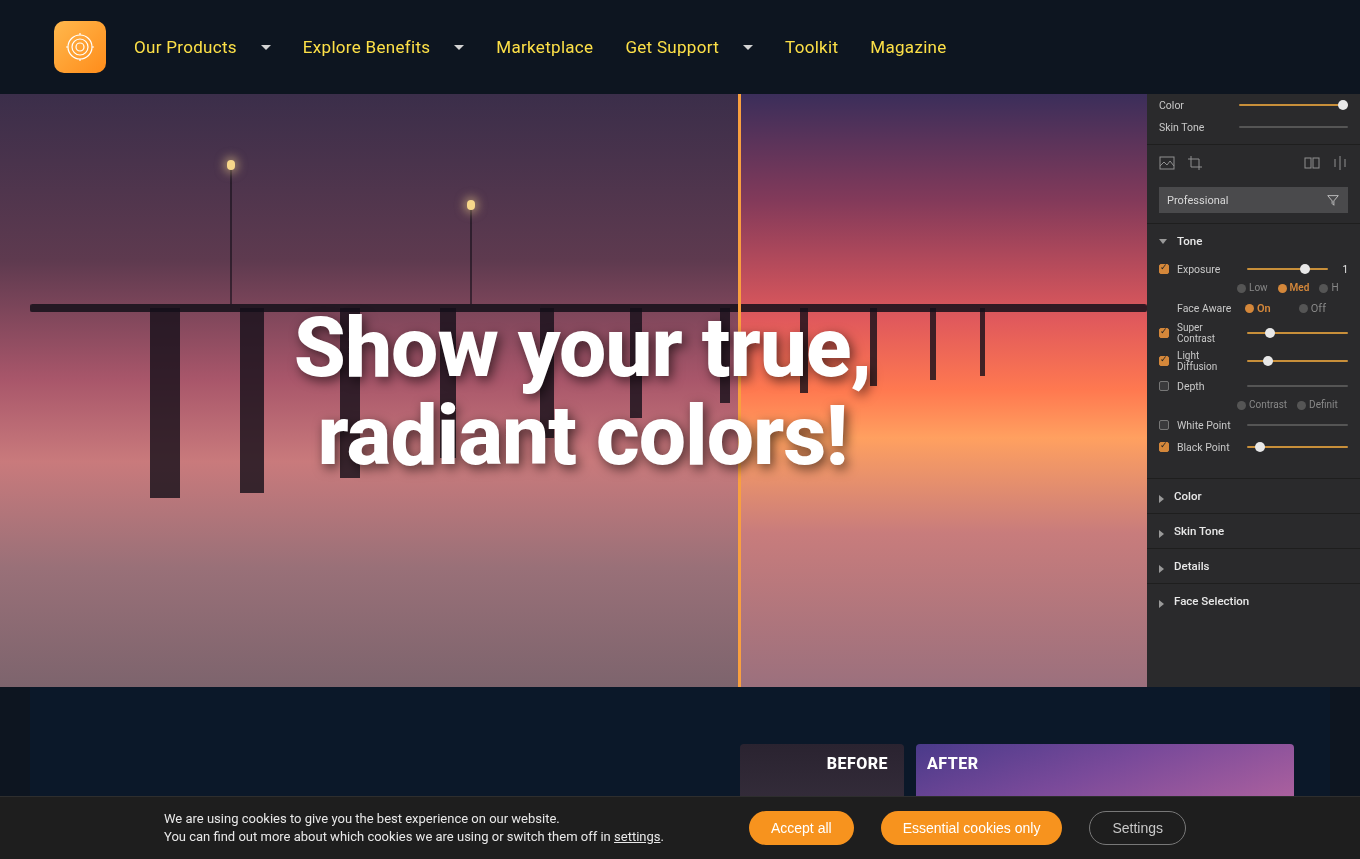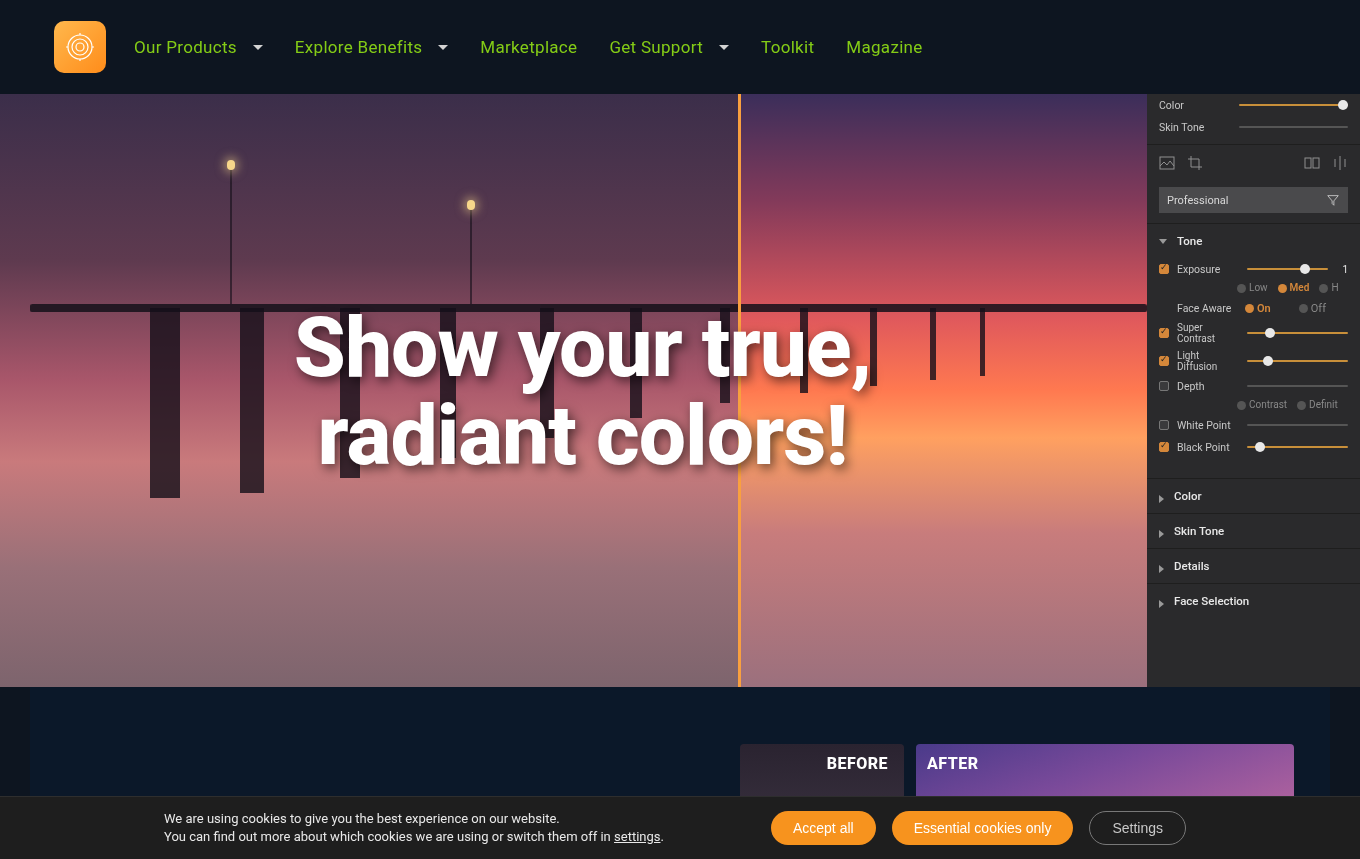--- a/index.html
+++ b/index.html
@@ -3,21 +3,21 @@
 <meta charset="utf-8">
 <style>
   * { margin: 0; padding: 0; box-sizing: border-box; }
   body { font-family: -apple-system, BlinkMacSystemFont, "Segoe UI", Roboto, sans-serif; background: #0d1520; width: 1360px; height: 859px; overflow: hidden; position: relative; }
   
   
   .header { height: 94px; background: #0d1520; display: flex; align-items: center; padding: 0 54px; position: relative; z-index: 10; }
   .logo { width: 52px; height: 52px; background: linear-gradient(135deg, #ffb84d, #ff8c1a); border-radius: 10px; display: flex; align-items: center; justify-content: center; }
   .logo svg { width: 32px; height: 32px; }
   .nav { display: flex; gap: 32px; margin-left: 28px; }
-  .nav-item { color: #84cc16; font-size: 17px; display: flex; align-items: center; gap: 16px; cursor: pointer; font-weight: 400; letter-spacing: 0.3px;}
+  .nav-item { color: #fde047; font-size: 17px; display: flex; align-items: center; gap: 24px; cursor: pointer; font-weight: 400; letter-spacing: 0.3px;}
   .caret { width: 0; height: 0; border-left: 5px solid transparent; border-right: 5px solid transparent; border-top: 5px solid #d3d3d3; }
   
   
   .hero { position: relative; height: 593px; width: 1360px; overflow: hidden; }
   .hero-img { position: absolute; inset: 0; background: linear-gradient(to bottom, #3b2e4a 0%, #5e3a4f 28%, #a8566a 48%, #c97a7c 62%, #997078 80%, #7d646d 100%); }
   .hero-right { position: absolute; left: 740px; top:0; bottom:0; right: 213px; background: linear-gradient(to bottom, #3b2e5a 0%, #833a5a 18%, #e0595c 38%, #ff7950 50%, #ffa060 58%, #c87c7c 74%, #9b707d 100%); }
   .hero-divider { position: absolute; left: 738px; top: 0; bottom: 0; width: 3px; background: #f9a03f; }
   
   .pier { position: absolute; top: 210px; left: 0; right: 213px; height: 120px; }
   .pier-deck { position:absolute; top: 0; left: 30px; right: 0; height: 8px; background: rgba(20,15,25,0.85); transform: perspective(600px) rotateX(5deg); border-radius: 2px;}
@@ -57,21 +57,21 @@
   .comp-before { width:164px; background:linear-gradient(#2a2330,#3a3240);}
   .comp-after  { width:378px; background:linear-gradient(160deg,#4a3a8a 0%,#7a4a9a 40%,#c06aa0 100%);}
   .comp-lab { position:absolute; top:10px; color:#fff; font-weight:800; font-size:16px; letter-spacing:.5px;}
   .comp-before .comp-lab { right:16px;}
   .comp-after  .comp-lab { left:11px;}
   
   
   .cookie { position:absolute; left:0; right:0; bottom:0; height:63px; background:#1e1e1e; border-top:1px solid #2e2e2e; display:flex; align-items:center; padding: 0 24px; gap:16px; z-index:50;}
   .cookie-text { color:#e8e8e8; font-size:13px; line-height:1.35; flex:0 0 auto; margin-left:140px;}
   .cookie-text a { color:#e8e8e8; text-decoration: underline; }
-  .cookie-actions { margin-left:auto; display:flex; gap:16px; margin-right:150px;}
+  .cookie-actions { margin-left:auto; display:flex; gap:27px; margin-right:150px;}
   .btn { height:34px; padding:0 22px; border-radius:18px; border:none; font-size:14px; cursor:pointer; display:flex; align-items:center; color:#fff;}
   .btn-accept { background:#f7931e;}
   .btn-essential { background:#f7931e;}
   .btn-settings { background:transparent; border:1px solid #787878; color:#c8c8c8;}
 </style>
 </head>
 <body>
 
 <div class="header">
   <div class="logo">

